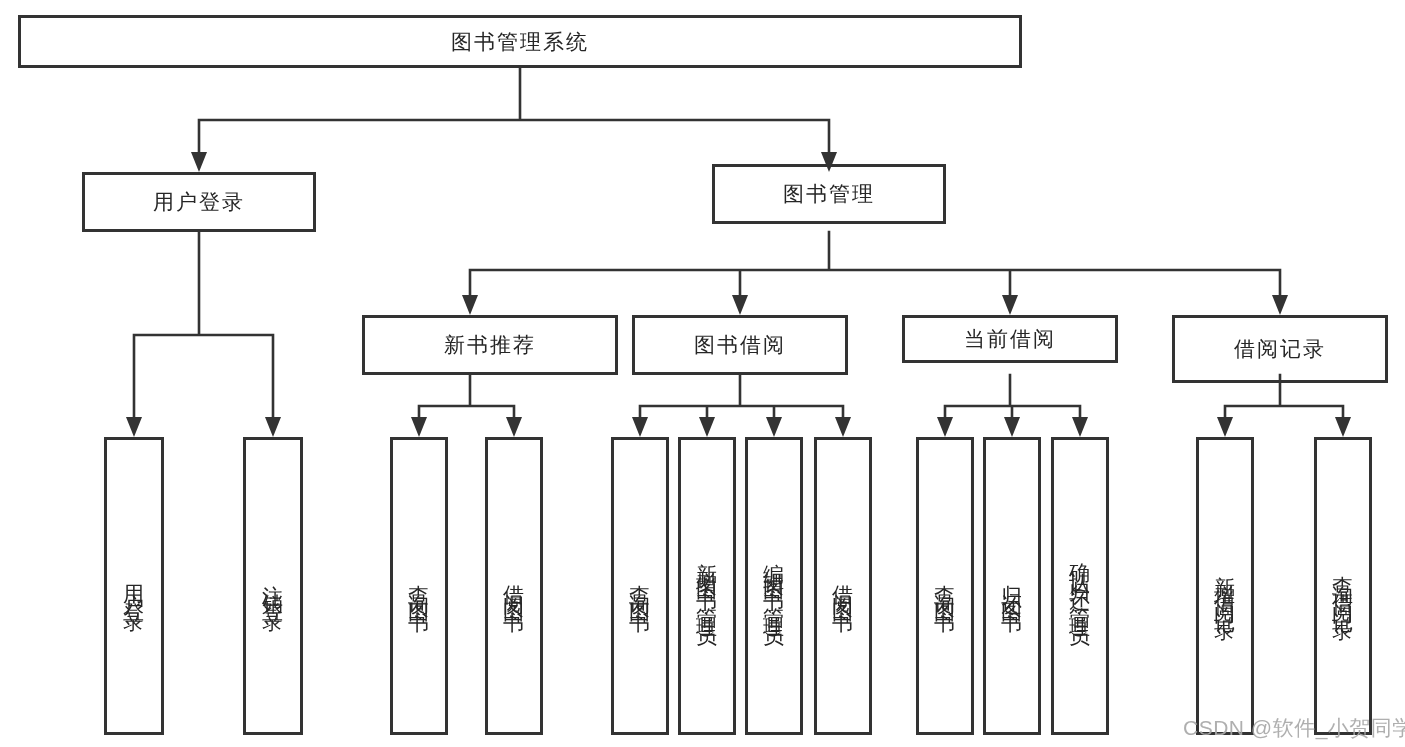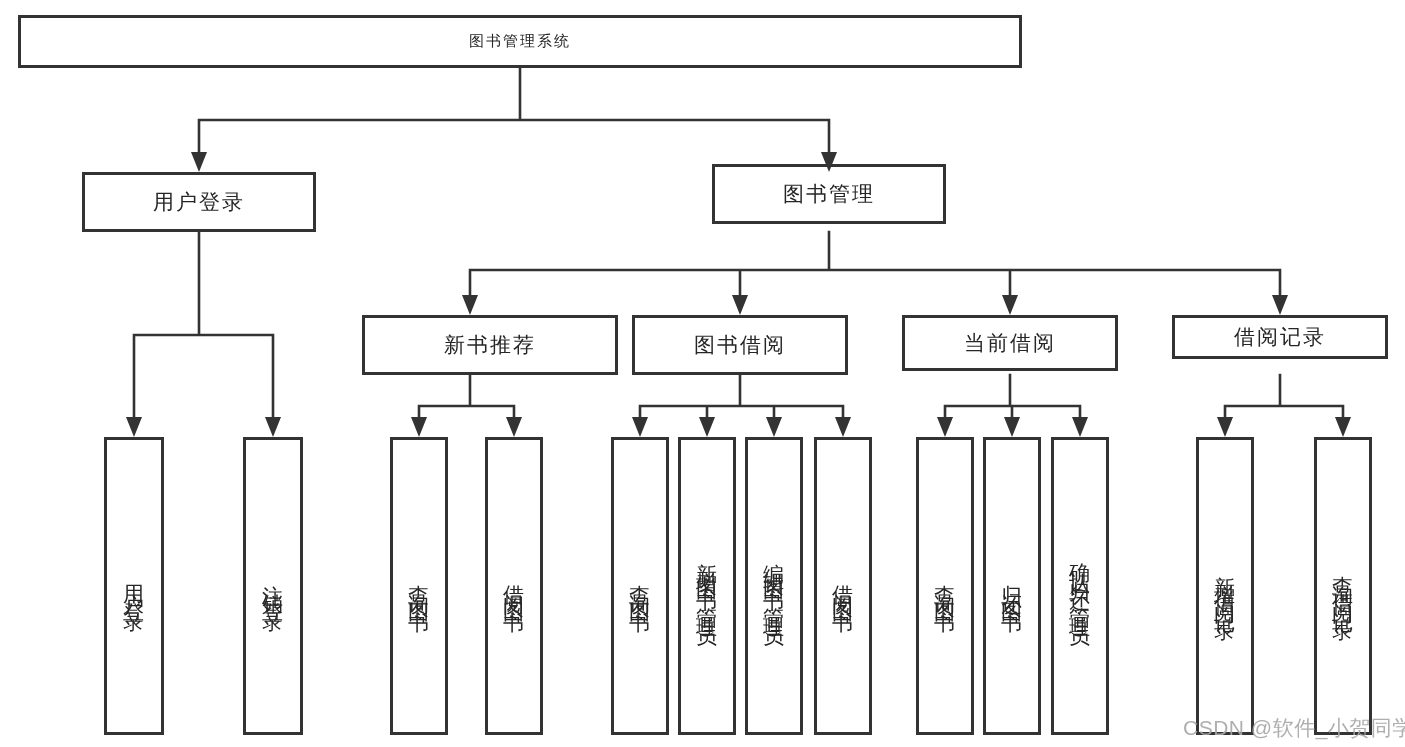--- a/index.html
+++ b/index.html
@@ -9,21 +9,21 @@
     font-family:"Liberation Sans", sans-serif;
   }
   .canvas { position:absolute; inset:0; }
   .node {
     position:absolute; box-sizing:border-box;
     border:3px solid #333333; background:#ffffff;
     display:flex; align-items:center; justify-content:center;
     color:#262626; z-index:2;
   }
   .h-node { font-size:21px; letter-spacing:2px; white-space:nowrap; }
-  .root-node { font-size:15px; letter-spacing:2px; }
+  .root-node { font-size:21px; letter-spacing:2px; }
   .v-node span {
     writing-mode:vertical-rl; text-orientation:mixed;
     font-size:21px; line-height:1; letter-spacing:9px;
   }
   #connectors { position:absolute; left:0; top:0; z-index:3; pointer-events:none; }
   .watermark {
     position:absolute; left:1183px; top:714px; z-index:6;
     font-size:21px; color:rgba(168,168,168,0.92); letter-spacing:0.5px;
     white-space:nowrap;
   }
@@ -43,24 +43,24 @@
   <div class="node h-node" style="left:712px; top:164px; width:234px; height:60px;">
     <span>图书管理</span>
   </div>
 
   <div class="node h-node" style="left:362px; top:315px; width:256px; height:60px;">
     <span>新书推荐</span>
   </div>
   <div class="node h-node" style="left:632px; top:315px; width:216px; height:60px;">
     <span>图书借阅</span>
   </div>
-  <div class="node h-node" style="left:902px; top:315px; width:216px; height:56px;">
+  <div class="node h-node" style="left:902px; top:315px; width:216px; height:48px;">
     <span>当前借阅</span>
   </div>
-  <div class="node h-node" style="left:1172px; top:315px; width:216px; height:44px;">
+  <div class="node h-node" style="left:1172px; top:315px; width:216px; height:68px;">
     <span>借阅记录</span>
   </div>
 
   <div class="node v-node" style="left:104px; top:437px; width:60px; height:298px;">
     <span>用户登录</span>
   </div>
   <div class="node v-node" style="left:243px; top:437px; width:60px; height:298px;">
     <span>注销登录</span>
   </div>
 

